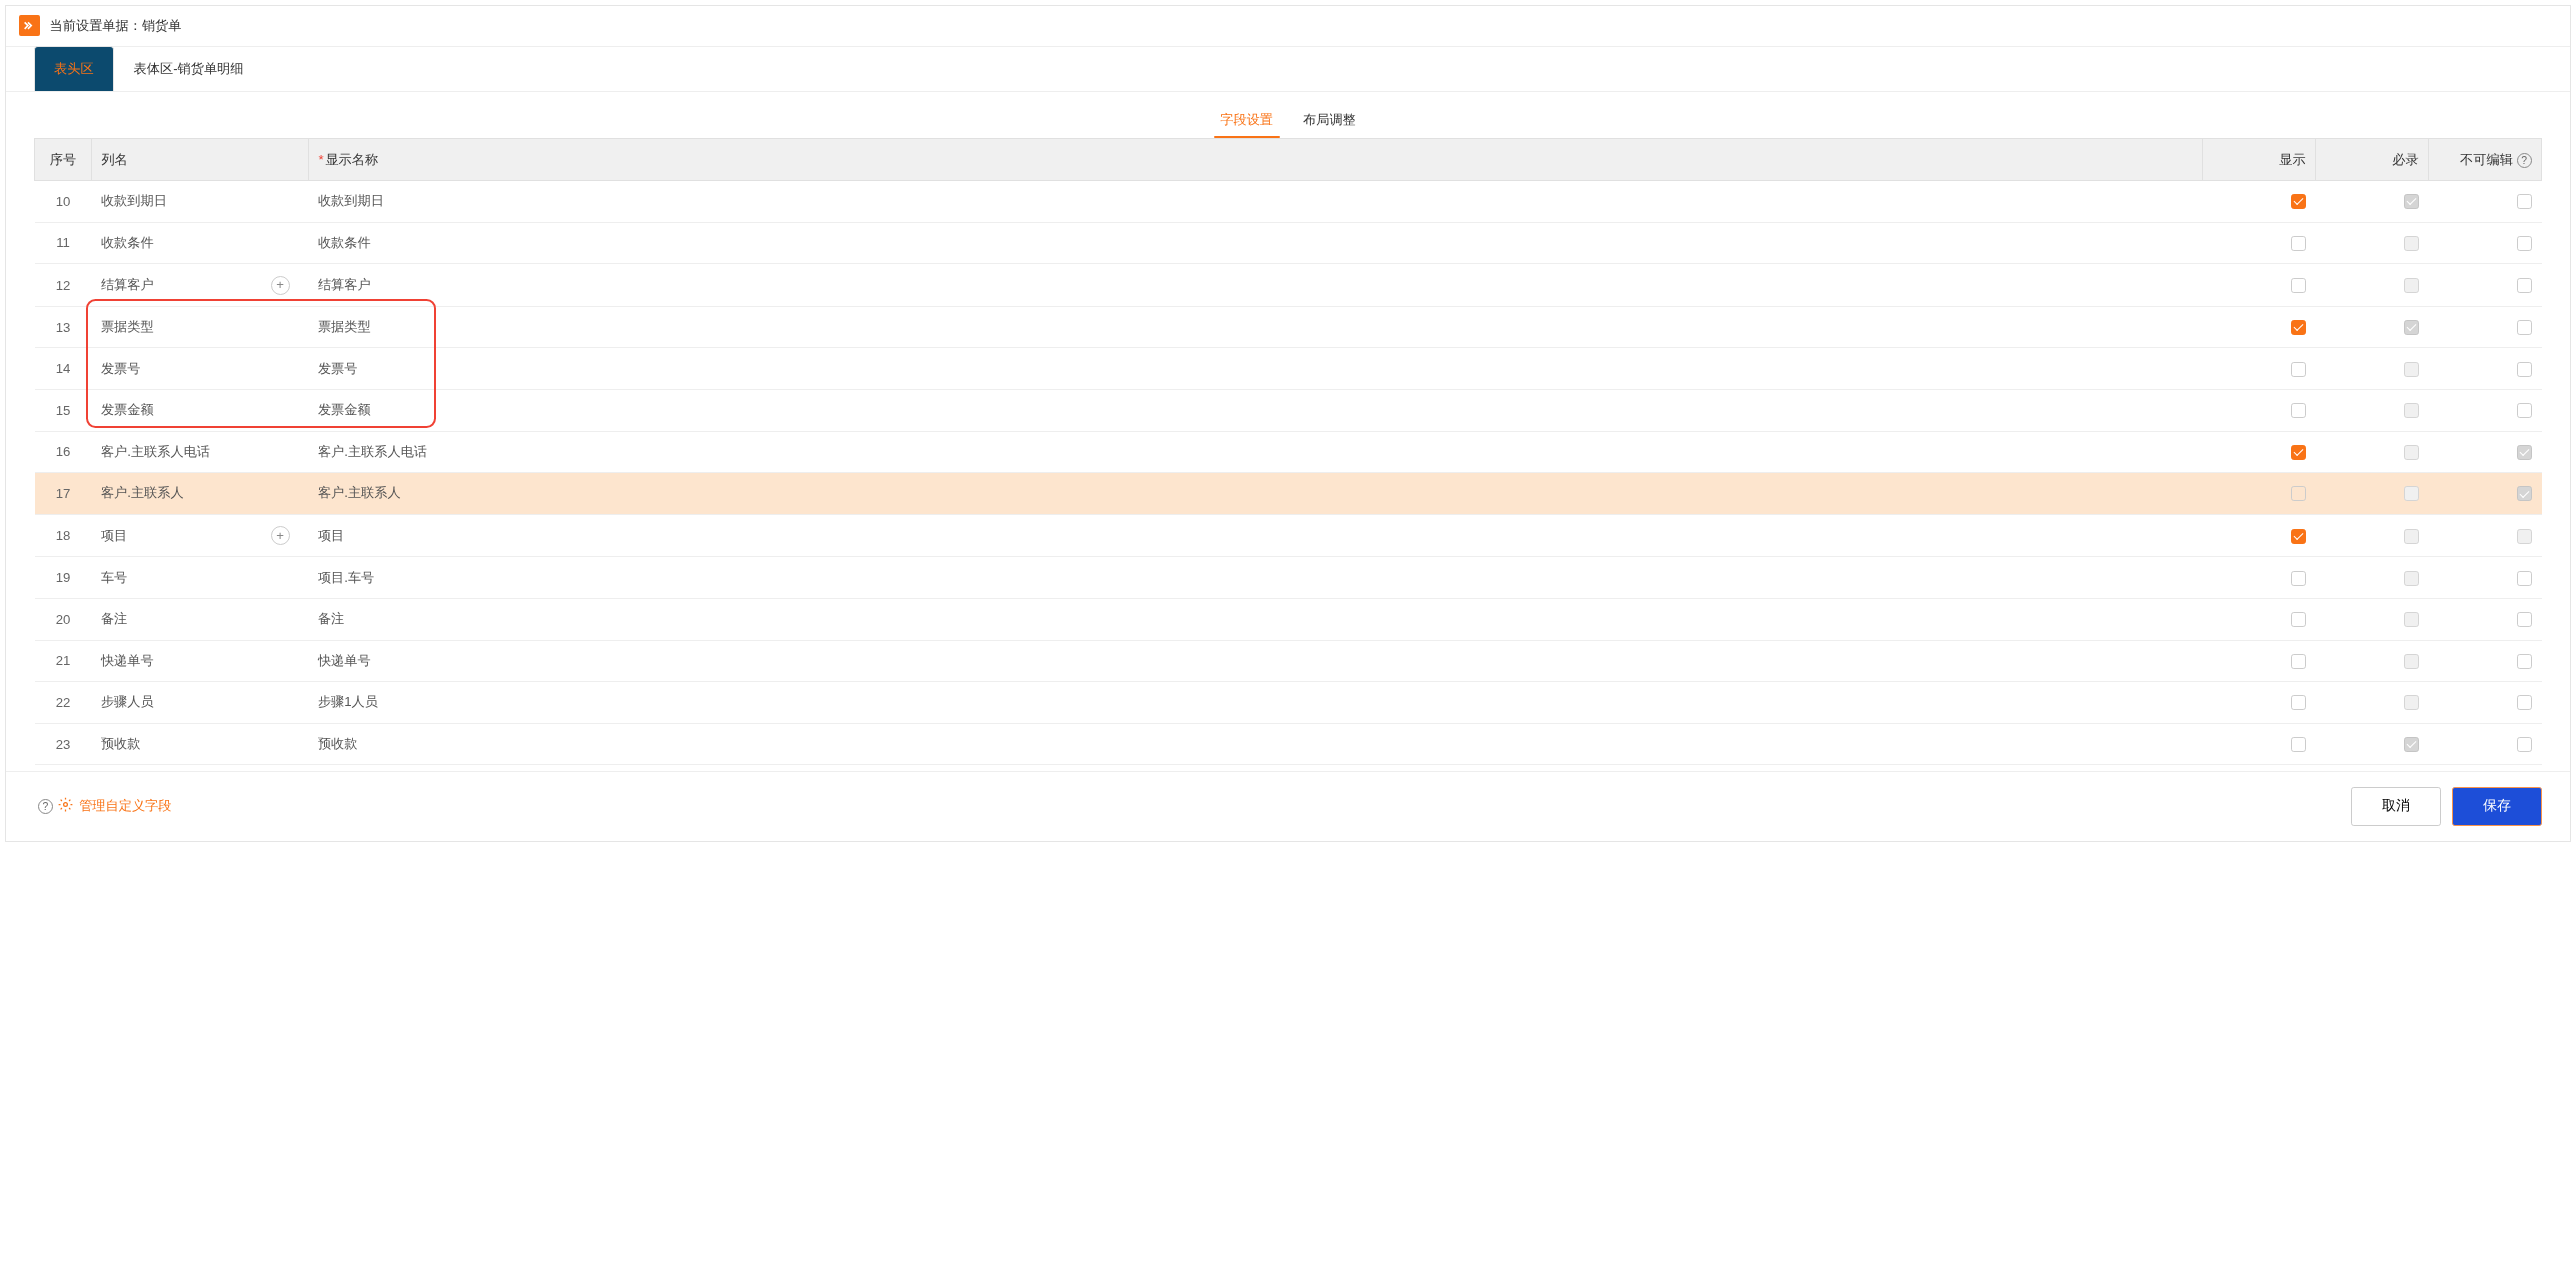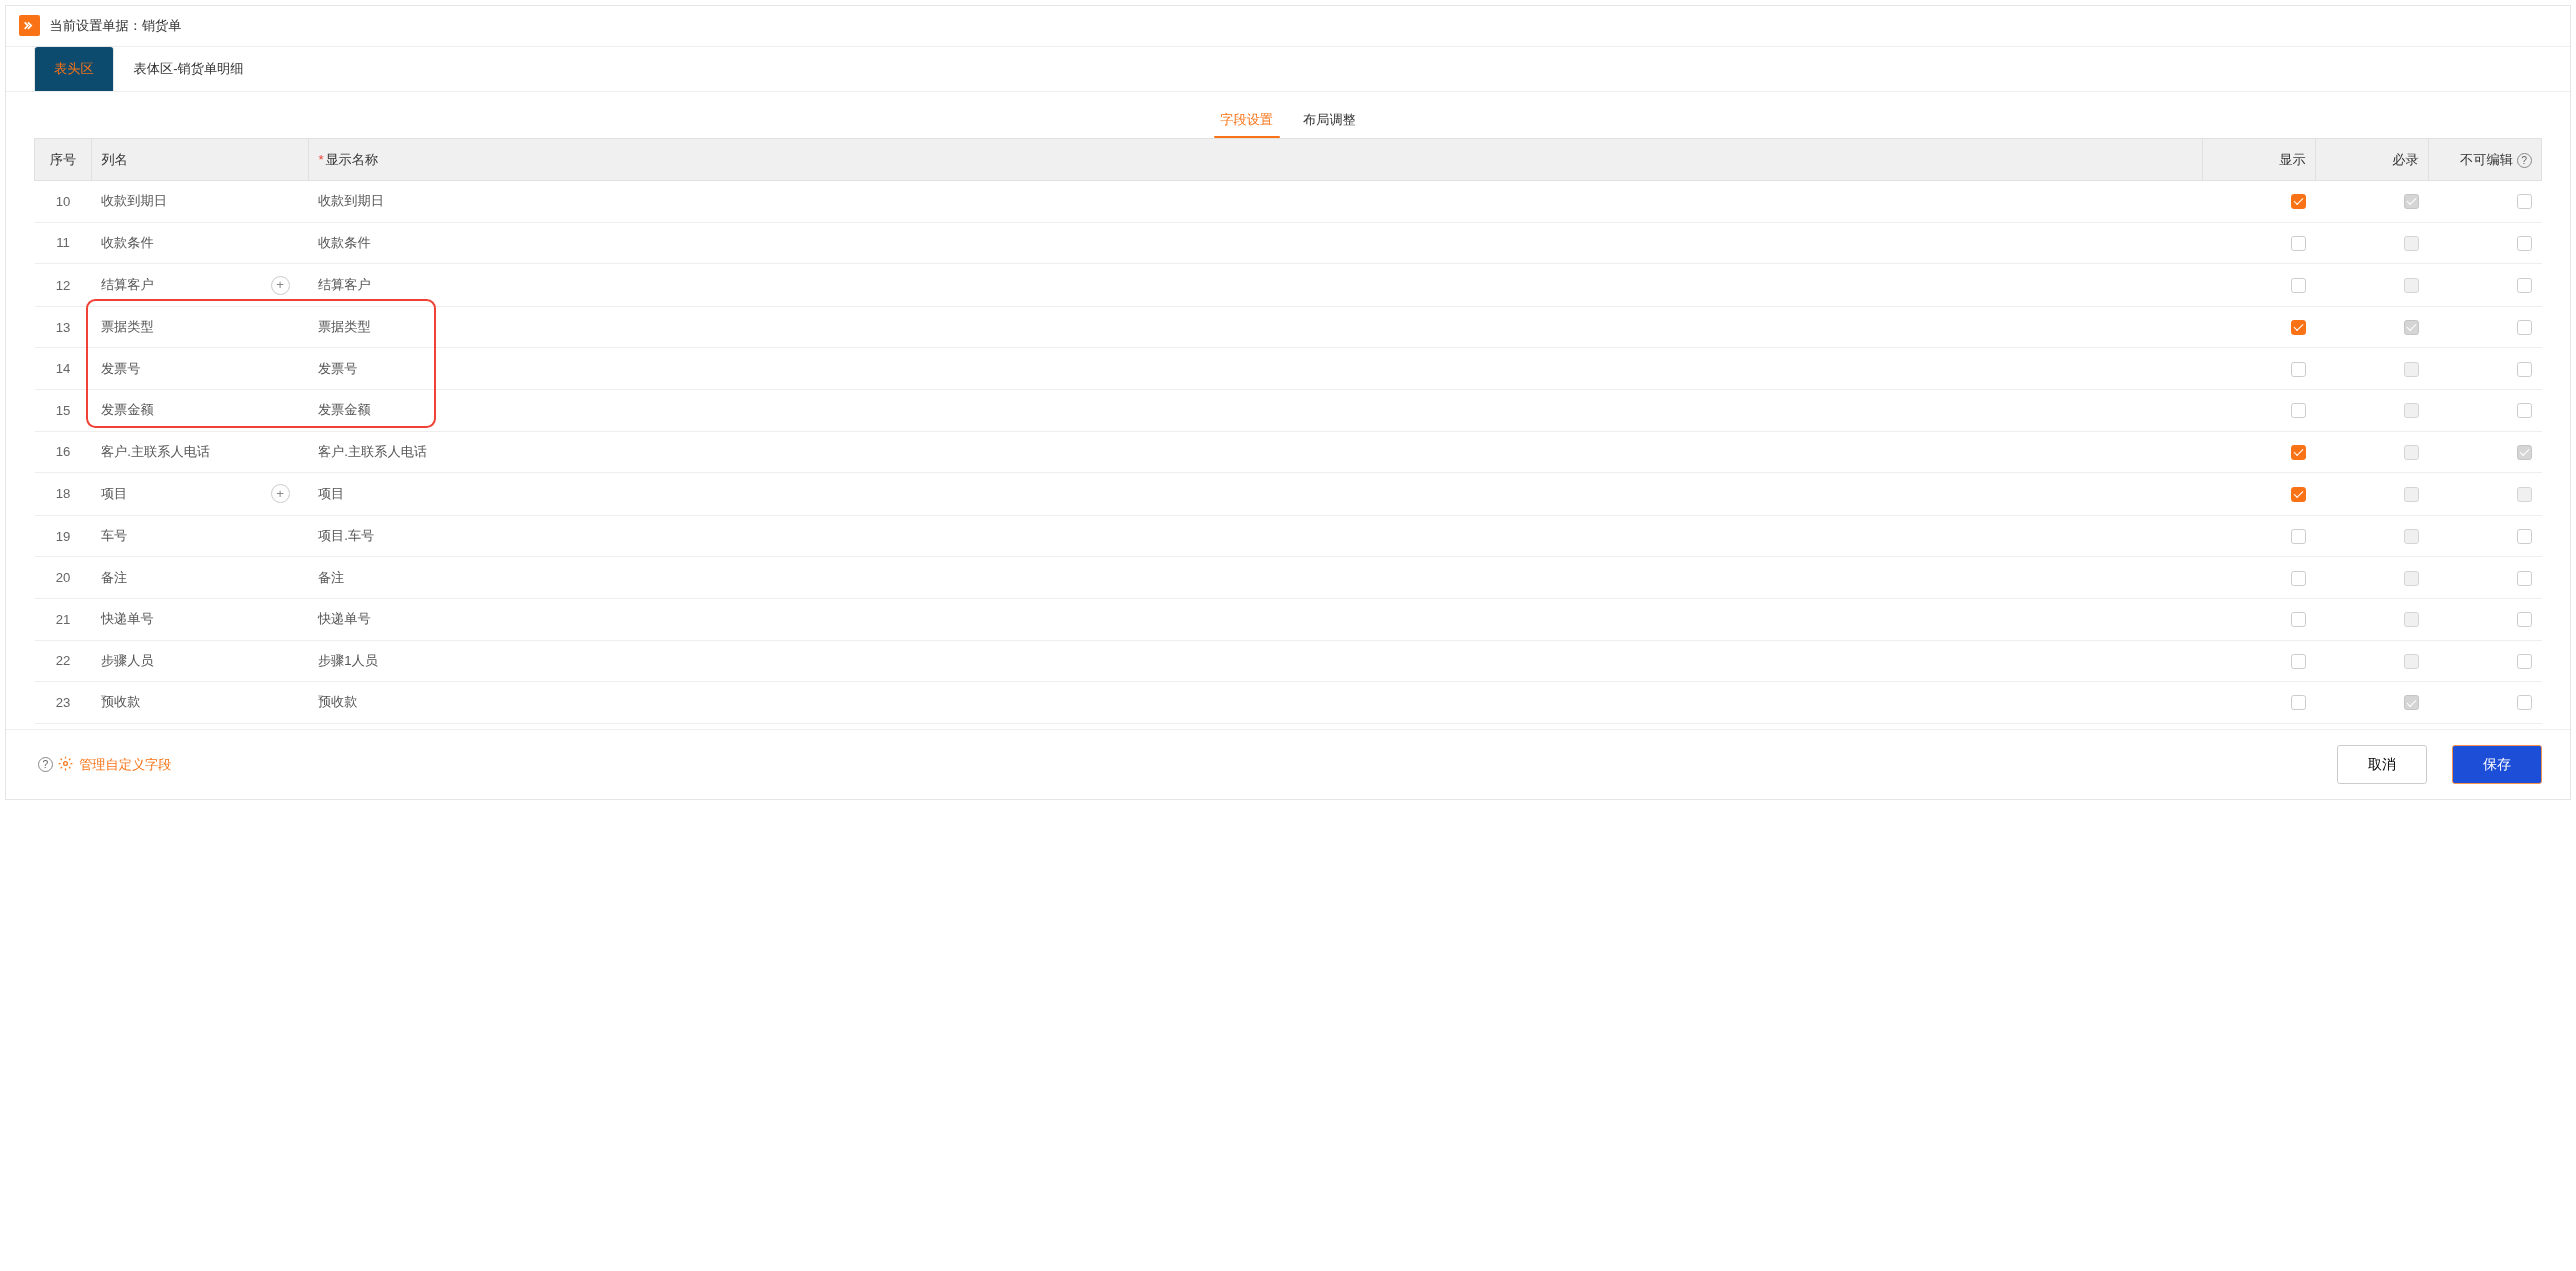--- a/index.html
+++ b/index.html
@@ -209,21 +209,21 @@
     }
     .gear-icon {
       color: #f97316;
     }
     .manage-link {
       color: #f97316;
       cursor: pointer;
     }
     .footer-right {
       display: flex;
-      gap: 25px;
+      gap: 11px;
     }
     .btn {
       padding: 9.4px 30px;
       border-radius: 2.8px;
       font-size: 14px;
       cursor: pointer;
       border: 0.9px solid #ccc;
       background: #fff;
     }
     .btn.primary {
@@ -360,20 +360,32 @@
               <td>
                 <div class="name-cell">
                   <span>客户.主联系人电话</span>
                 </div>
               </td>
               <td>客户.主联系人电话</td>
               <td class="center"><span class="checkbox checked"></span></td>
               <td class="center"><span class="checkbox disabled"></span></td>
               <td class="center"><span class="checkbox checked disabled"></span></td>
             </tr>
+            <tr class="highlighted">
+              <td class="seq">17</td>
+              <td>
+                <div class="name-cell">
+                  <span>客户.主联系人</span>
+                </div>
+              </td>
+              <td>客户.主联系人</td>
+              <td class="center"><span class="checkbox"></span></td>
+              <td class="center"><span class="checkbox disabled"></span></td>
+              <td class="center"><span class="checkbox checked disabled"></span></td>
+            </tr>
             <tr>
               <td class="seq">18</td>
               <td>
                 <div class="name-cell">
                   <span>项目</span>
                   <span class="plus-btn">+</span>
                 </div>
               </td>
               <td>项目</td>
               <td class="center"><span class="checkbox checked"></span></td>

